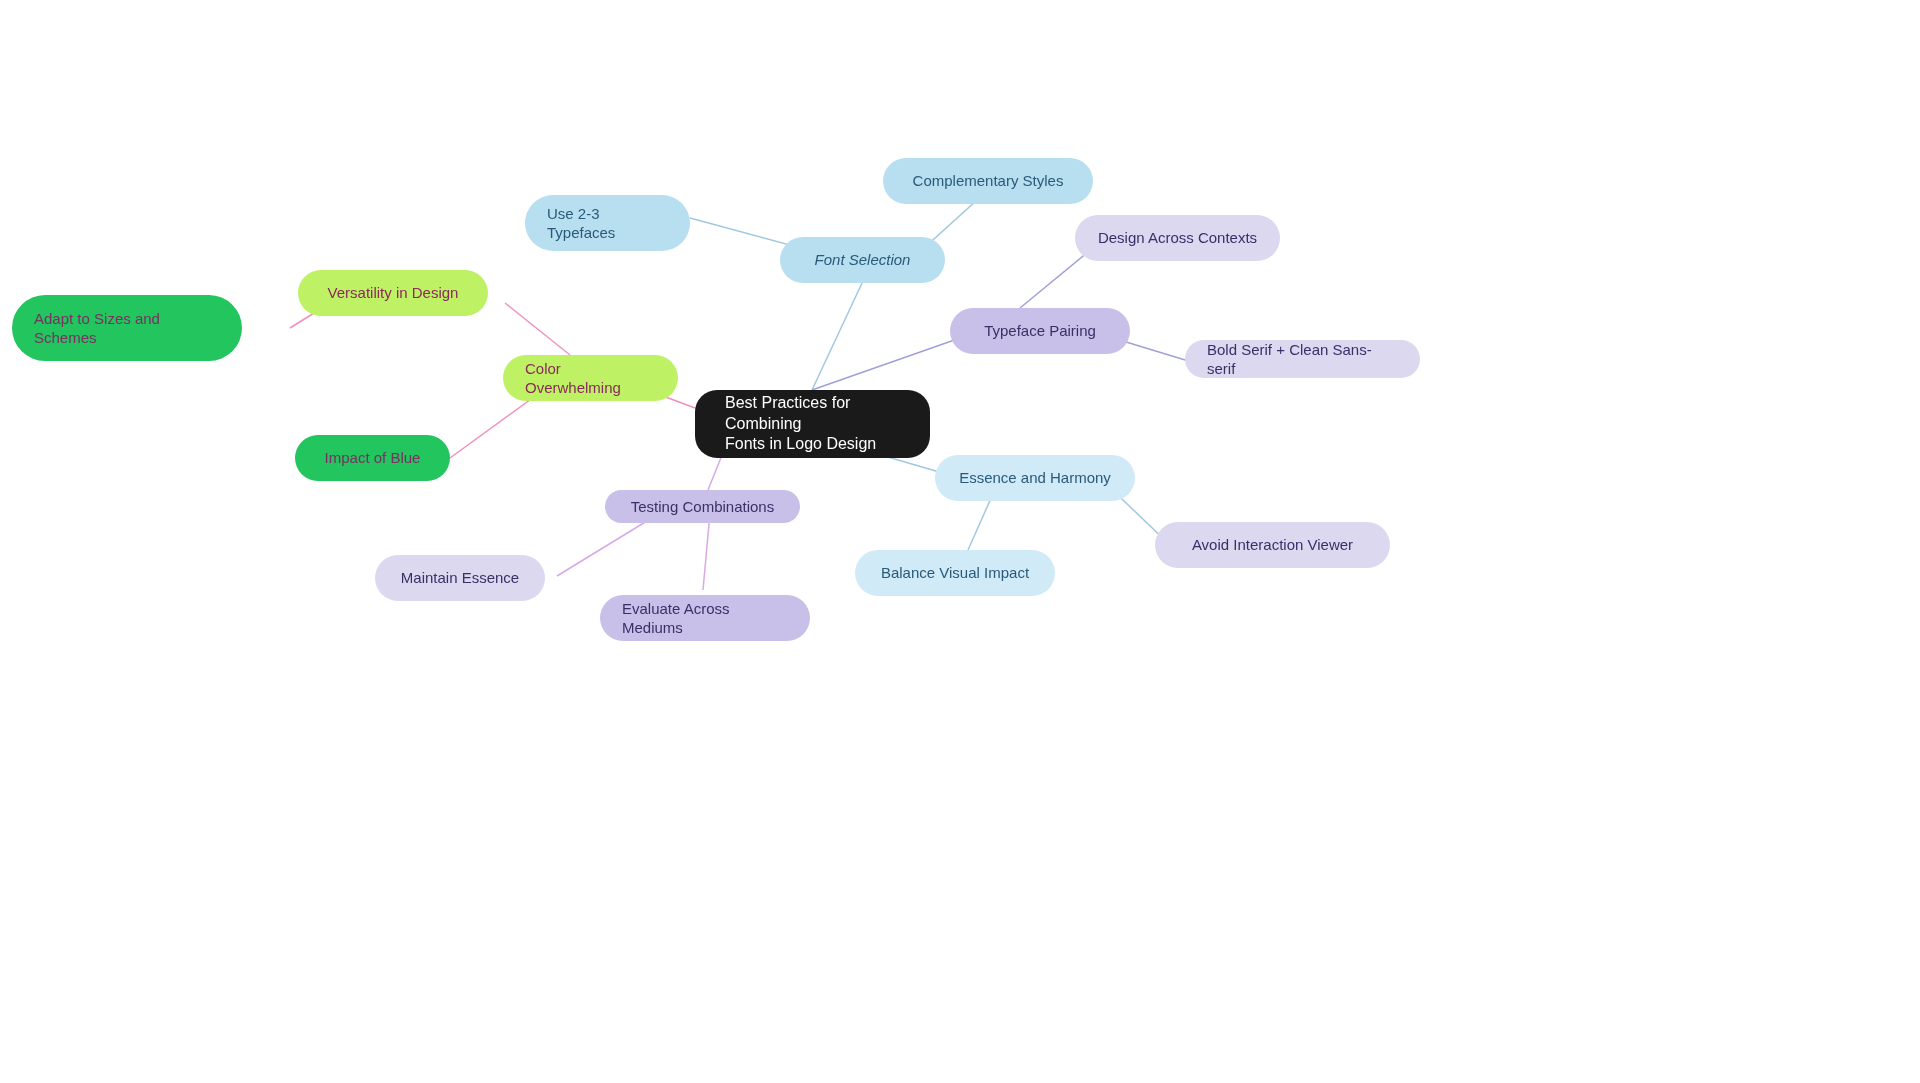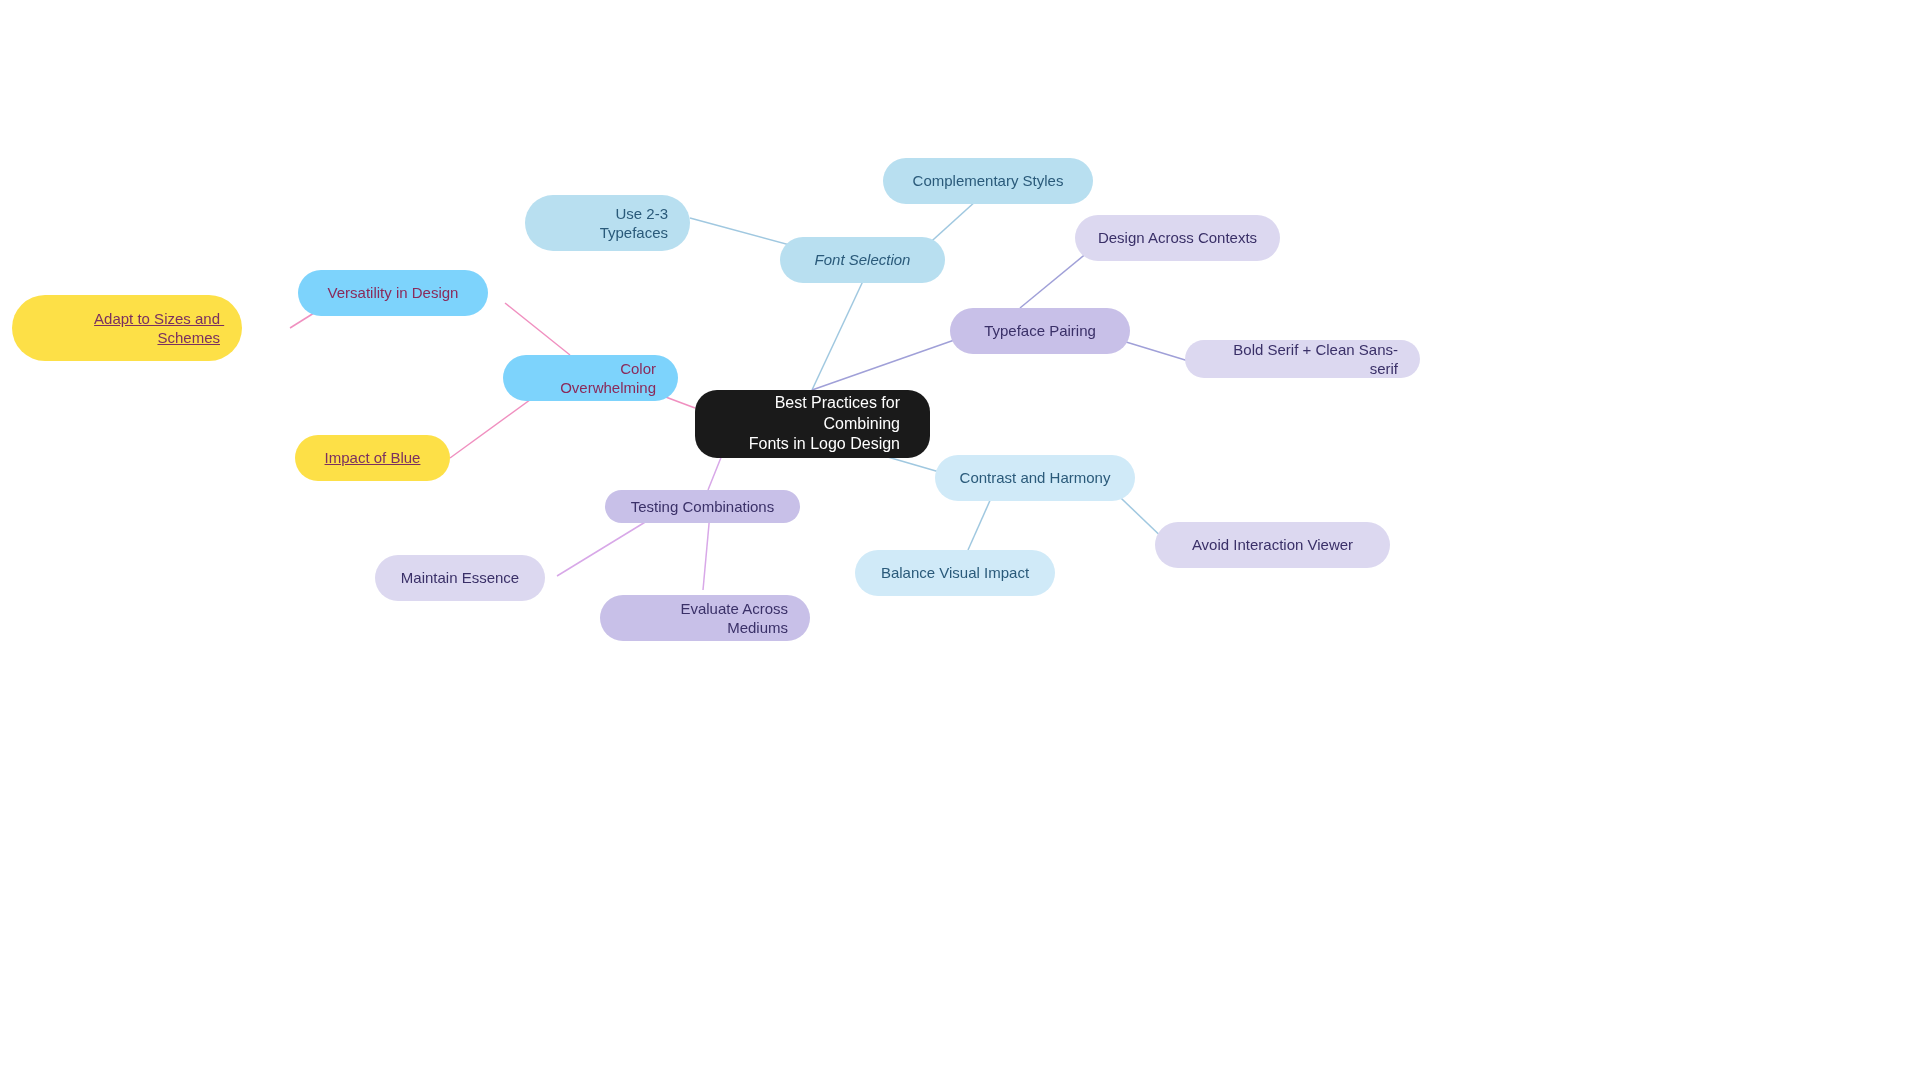--- a/index.html
+++ b/index.html
@@ -16,21 +16,21 @@
       top: 0; left: 0;
       width: 1920px;
       height: 1083px;
       pointer-events: none;
     }
     .node {
       position: absolute;
       display: flex;
       align-items: center;
       justify-content: center;
-      text-align: right;
+      text-align: left;
       border-radius: 50px;
       font-size: 15px;
       font-weight: 400;
       line-height: 1.3;
       padding: 12px 22px;
       cursor: pointer;
       white-space: pre-wrap;
     }
     .node-center {
       background: #1a1a1a;
@@ -40,34 +40,33 @@
       border-radius: 22px;
       padding: 6px 30px;
       width: 230px;
     }
     .node-blue {
       background: #b8dff0;
       color: #2a5a7a;
       border: none;
     }
     .node-pink {
-      background: #7dd3fc;
+      background: #bef264;
       color: #8a2a5a;
       border: none;
     }
     .node-lavender {
       background: #c8c0e8;
       color: #3a3068;
       border: none;
     }
     .node-light-pink {
-      background: #fde047;
+      background: #22c55e;
       color: #7a3060;
       border: none;
-      text-decoration: underline;
     }
     .node-light-blue {
       background: #d0eaf8;
       color: #2a5a7a;
       border: none;
     }
     .node-light-lavender {
       background: #dcd8f0;
       color: #3a3068;
       border: none;
@@ -133,17 +132,17 @@
 <div class="node node-light-lavender" style="left: 375px; top: 555px; width: 170px; height: 46px;">Maintain Essence</div>
 
 <div class="node node-lavender" style="left: 600px; top: 595px; width: 210px; height: 46px;">Evaluate Across Mediums</div>
 
 <div class="node node-lavender" style="left: 950px; top: 308px; width: 180px; height: 46px;">Typeface Pairing</div>
 
 <div class="node node-light-lavender" style="left: 1075px; top: 215px; width: 205px; height: 46px;">Design Across Contexts</div>
 
 <div class="node node-light-lavender" style="left: 1185px; top: 340px; width: 235px; height: 38px;">Bold Serif + Clean Sans-serif</div>
 
-<div class="node node-light-blue" style="left: 935px; top: 455px; width: 200px; height: 46px;">Contrast and Harmony</div>
+<div class="node node-light-blue" style="left: 935px; top: 455px; width: 200px; height: 46px;">Essence and Harmony</div>
 
 <div class="node node-light-blue" style="left: 855px; top: 550px; width: 200px; height: 46px;">Balance Visual Impact</div>
 
 <div class="node node-light-lavender" style="left: 1155px; top: 522px; width: 235px; height: 46px;">Avoid Interaction Viewer</div>
 
 </body></html>

